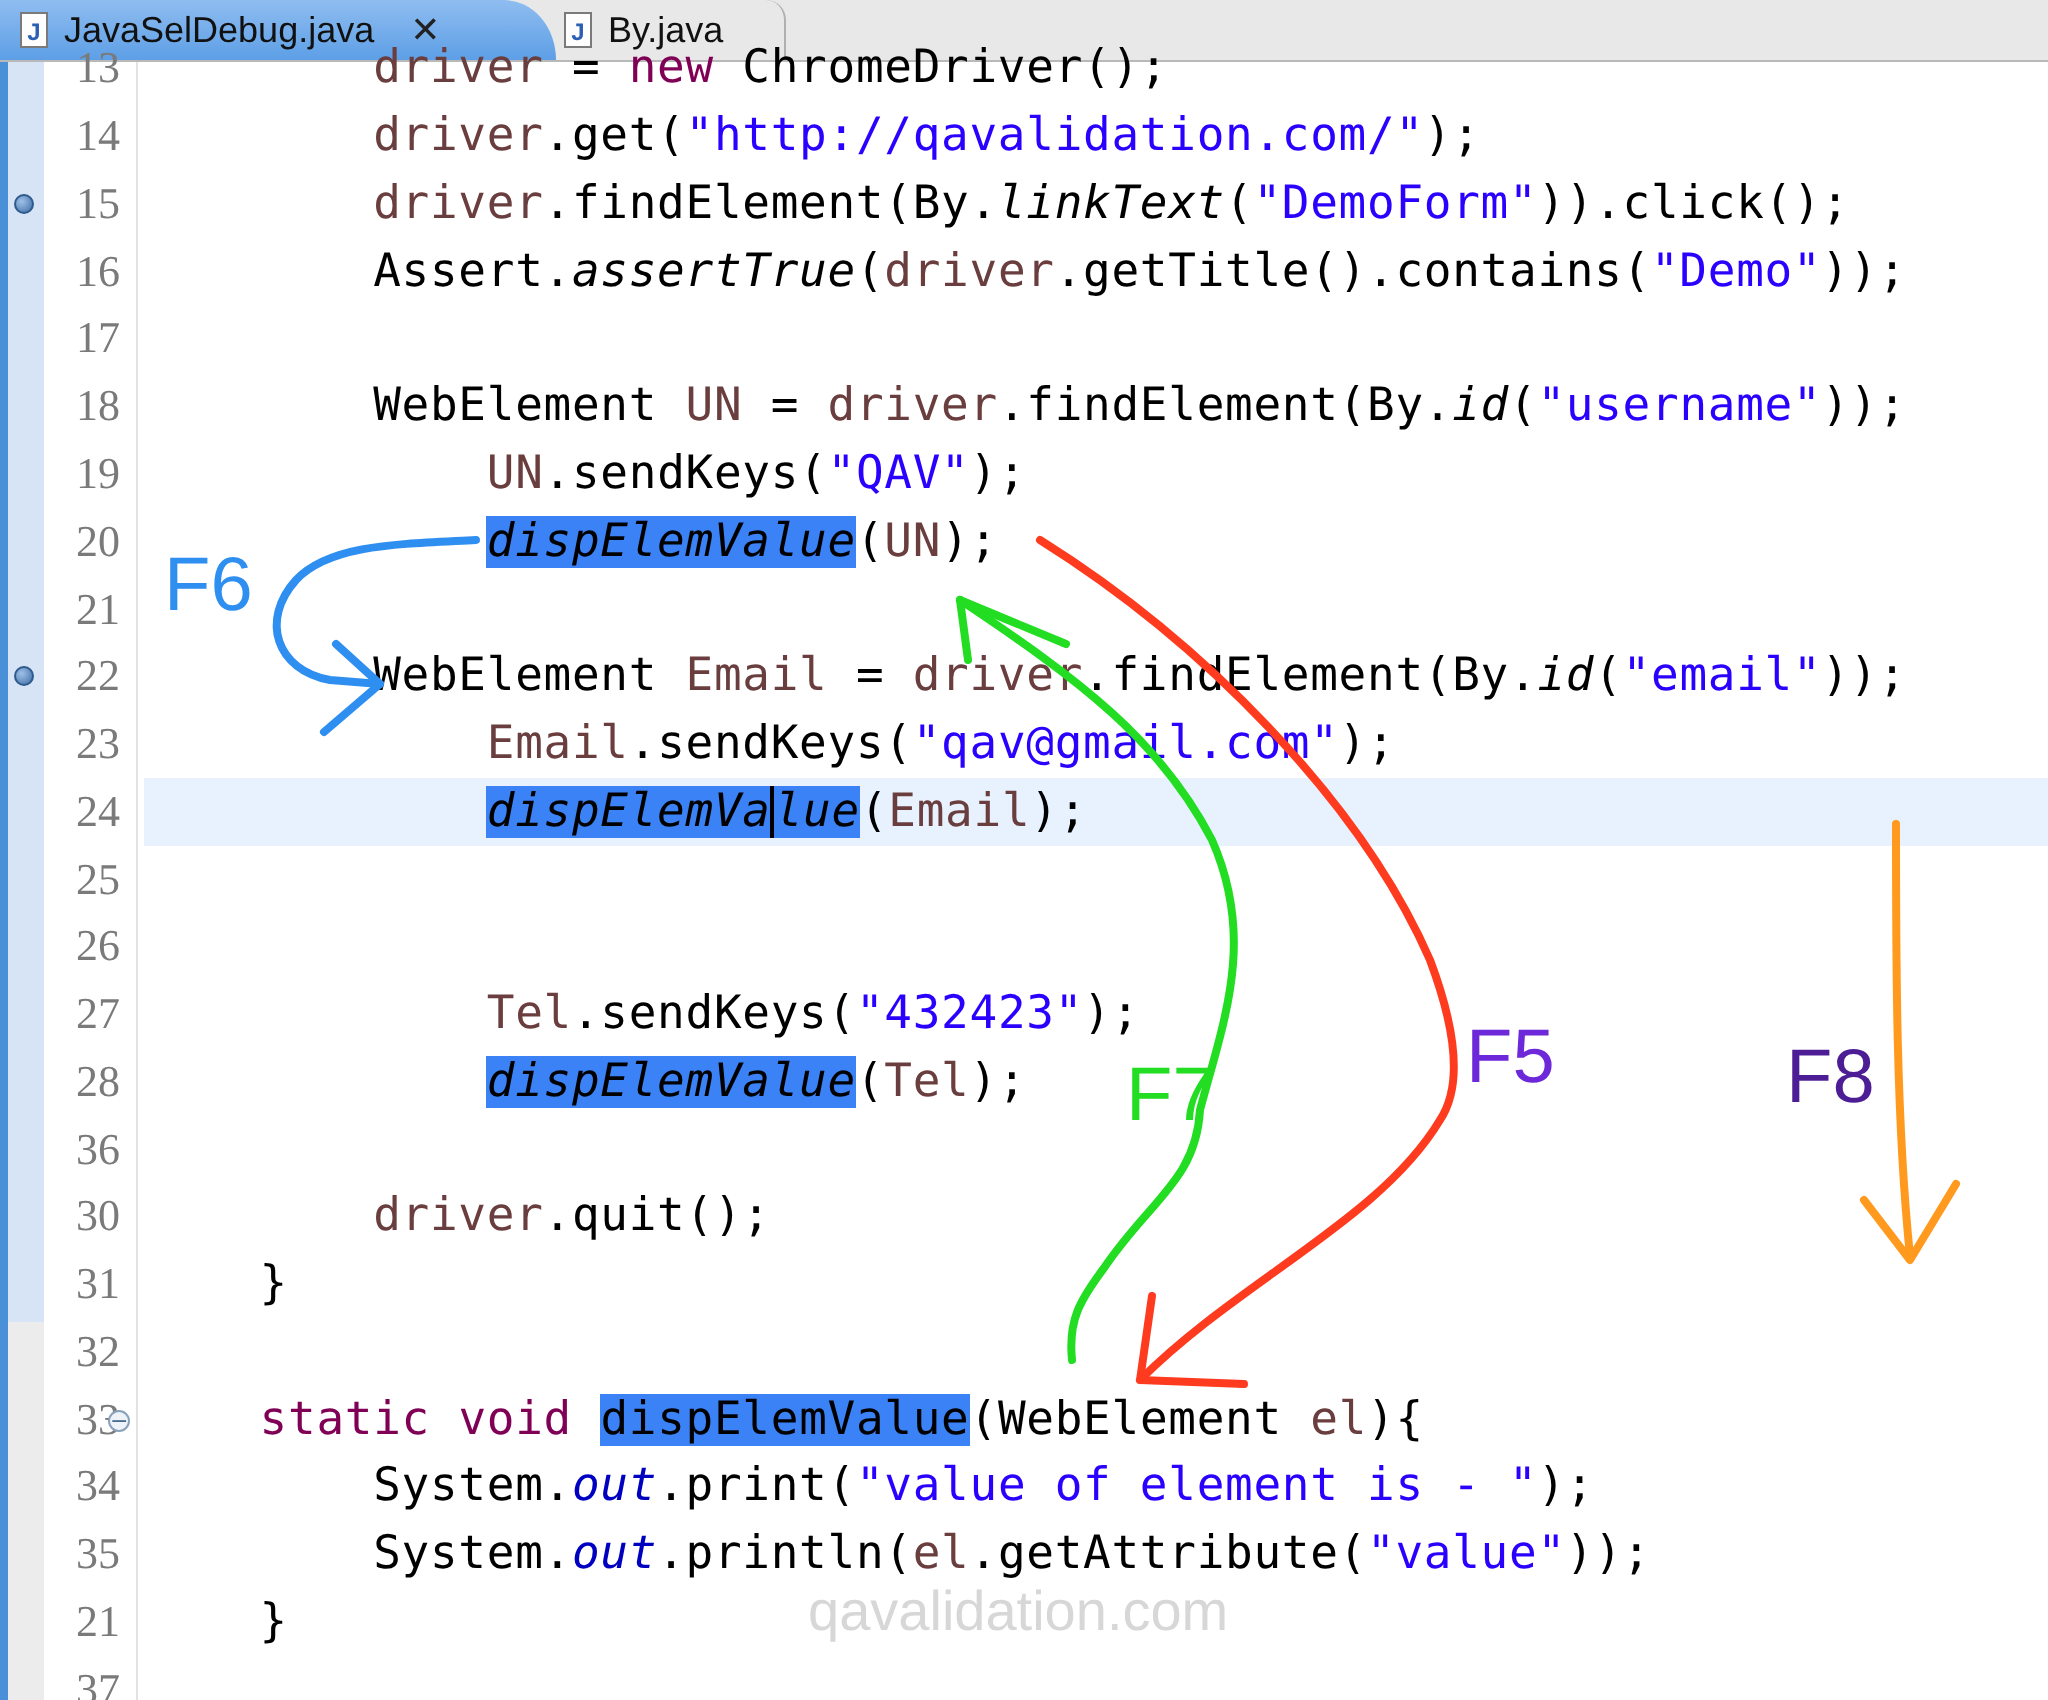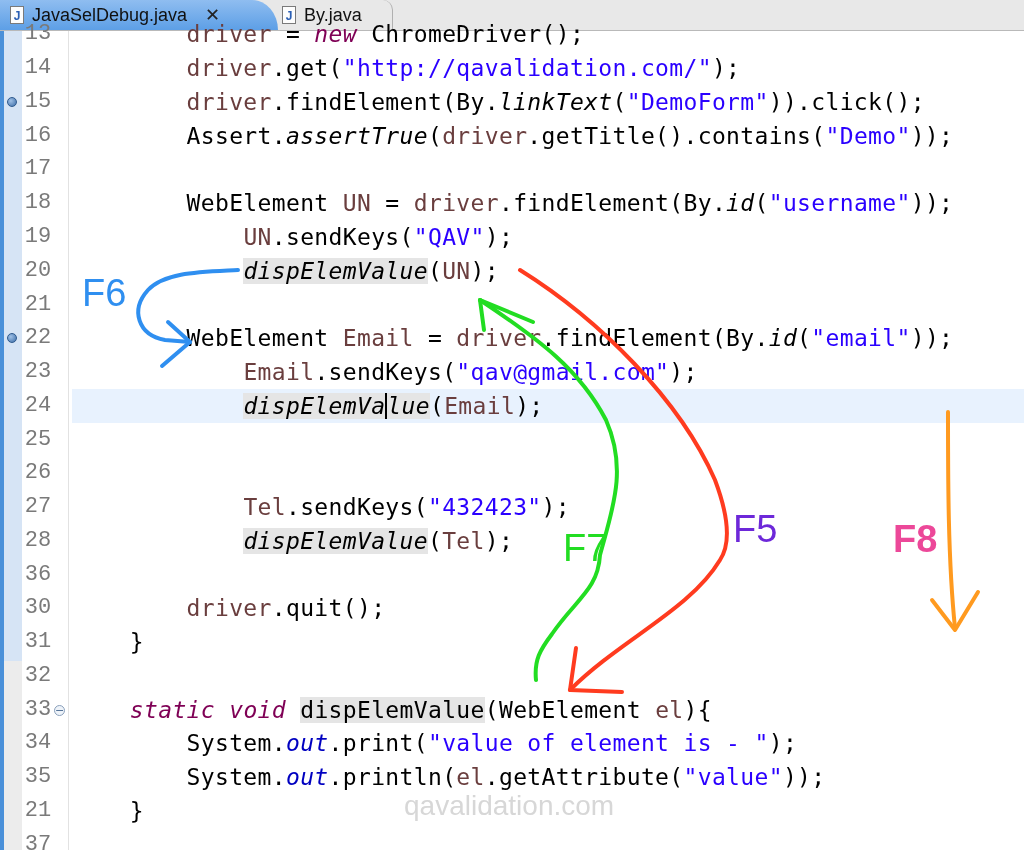--- a/index.html
+++ b/index.html
@@ -8,31 +8,31 @@
   .tab { position:absolute; top:0; height:30px; display:flex; align-items:center; font-family:"Liberation Sans", sans-serif; font-size:18px; color:#111; }
   .tab.active { left:0; width:278px; background:linear-gradient(#8fbdf0,#5d9fe6); border-top-right-radius:26px 30px; }
   .tab.inactive { left:260px; width:120px; padding-left:12px; border-right:1px solid #b0b0b0; border-top-right-radius:10px; }
   .file-icon { width:14px; height:18px; border:1px solid #7a7a7a; background:#fdfdfd; margin:0 8px 0 10px; display:flex; align-items:flex-end; justify-content:center; font-size:12px; font-weight:bold; color:#2b5fb4; line-height:14px; box-sizing:border-box; }
   .close-x { margin-left:18px; font-size:18px; color:#222; }
   .gutter-bar { position:absolute; left:0; top:31px; width:4px; height:819px; background:#4a90d9; }
   .ruler { position:absolute; left:4px; top:31px; width:18px; height:630px; background:#d6e4f5; }
   .ruler2 { position:absolute; left:4px; top:661px; width:18px; height:189px; background:#ececec; }
   .numbers { position:absolute; left:22px; top:31px; width:46px; height:819px; background:#ffffff; border-right:1px solid #e2e2e2; }
   .line { position:absolute; left:0; height:34px; width:1024px; }
-  .ln { position:absolute; left:22px; width:32px; text-align:center; font-family:Liberation Mono, monospace; font-size:22px; color:#7a7a7a; line-height:34px; }
+  .ln { position:absolute; left:38px; width:32px; text-align:left; font-family:Liberation Serif, serif; font-size:22px; color:#7a7a7a; line-height:34px; }
   .code { position:absolute; left:73px; white-space:pre; font-size:23px; line-height:34px; color:#000; letter-spacing:0.35px; }
   .current-line { position:absolute; left:72px; width:952px; height:34px; background:#e8f2fe; }
   .bp { position:absolute; left:7px; width:10px; height:10px; border-radius:50%; background:radial-gradient(circle at 35% 35%, #9fc0e6, #3d6ea8); border:1px solid #2e5a8e; box-sizing:border-box; }
   .fold { position:absolute; left:54px; width:11px; height:11px; border-radius:50%; border:1px solid #8aa0bb; background:#eef3f9; font-size:11px; line-height:9px; text-align:center; color:#4a6a90; box-sizing:border-box; font-family:"DejaVu Sans", sans-serif; }
-  .kw { color:#7f0055;font-style:italic; }
+  .kw { color:#7f0055; }
   .var { color:#6a3e3e; }
   .str { color:#2a00ff; }
   .it { font-style:italic; }
   .field { color:#0000c0; font-style:italic; }
-  .hl { background:#e5e5e5; }
+  .hl { background:#3b82f6; }
   .caret { border-left:2px solid #000; }
   .ann { position:absolute; font-family:"Liberation Sans", sans-serif; font-size:38px; }
   .watermark { position:absolute; left:404px; top:790px; font-family:"Liberation Sans", sans-serif; font-size:28px; color:#d7d7d7; }
   svg.overlay { position:absolute; left:0; top:0; width:1024px; height:850px; pointer-events:none; }
 </style>
 </head>
 <body>
 
 <div class="tabbar">
   <div class="tab active">
@@ -199,13 +199,13 @@
 
   <g fill="none" stroke="#ff9a1f" stroke-width="4" stroke-linecap="round" stroke-linejoin="round">
     <path d="M948,412 C948,480 948,560 955,628"></path>
     <path d="M932,600 L955,630 L978,592"></path>
   </g>
 </svg>
 
 <div class="ann" style="left: 82px; top: 272px; color: rgb(47, 143, 240);">F6</div>
 <div class="ann" style="left: 563px; top: 527px; color: rgb(34, 221, 34); text-align: center;">F7</div>
 <div class="ann" style="left: 733px; top: 508px; color: #6d28d9;">F5</div>
-<div class="ann" style="left: 893px; top: 518px; color: #ec4899; font-weight: bold;">F8</div>
+<div class="ann" style="left: 893px; top: 518px; color: #4c1d95;">F8</div>
 
 </body></html>

